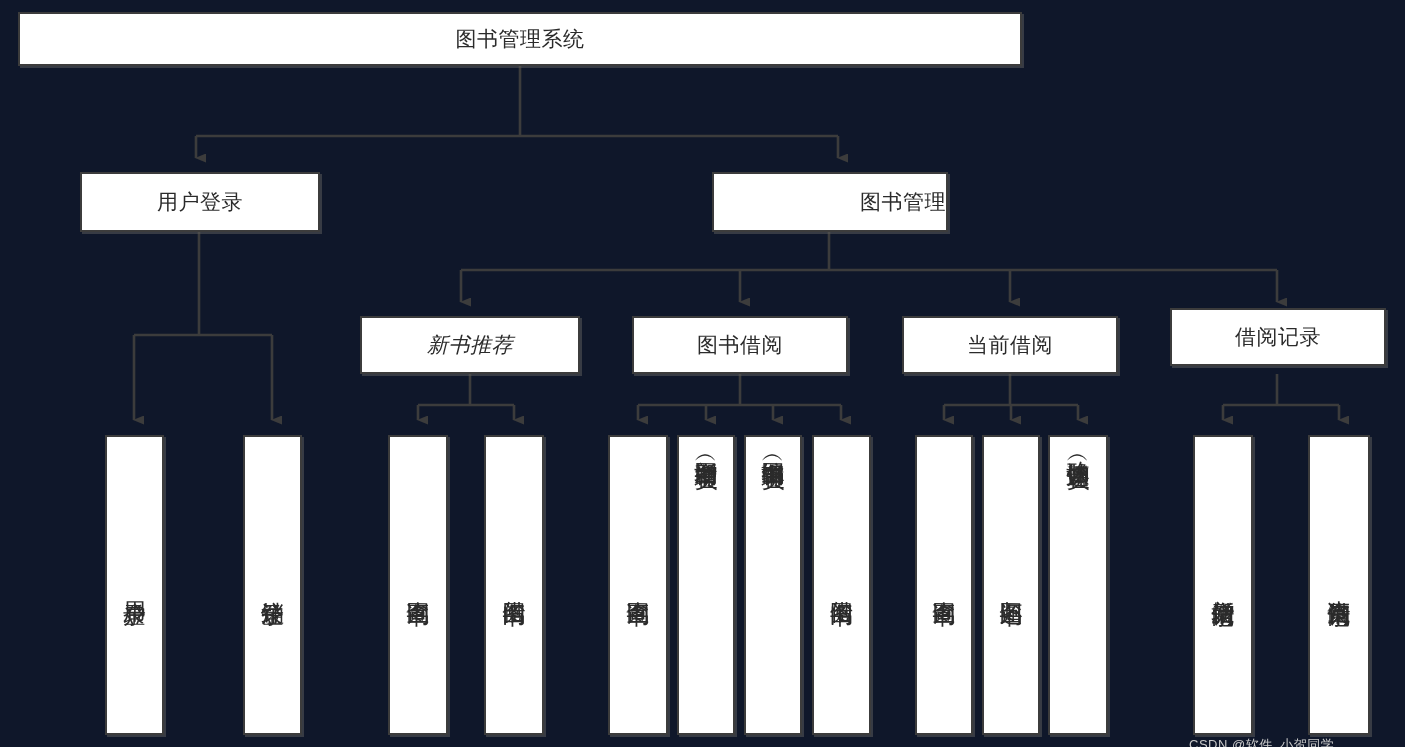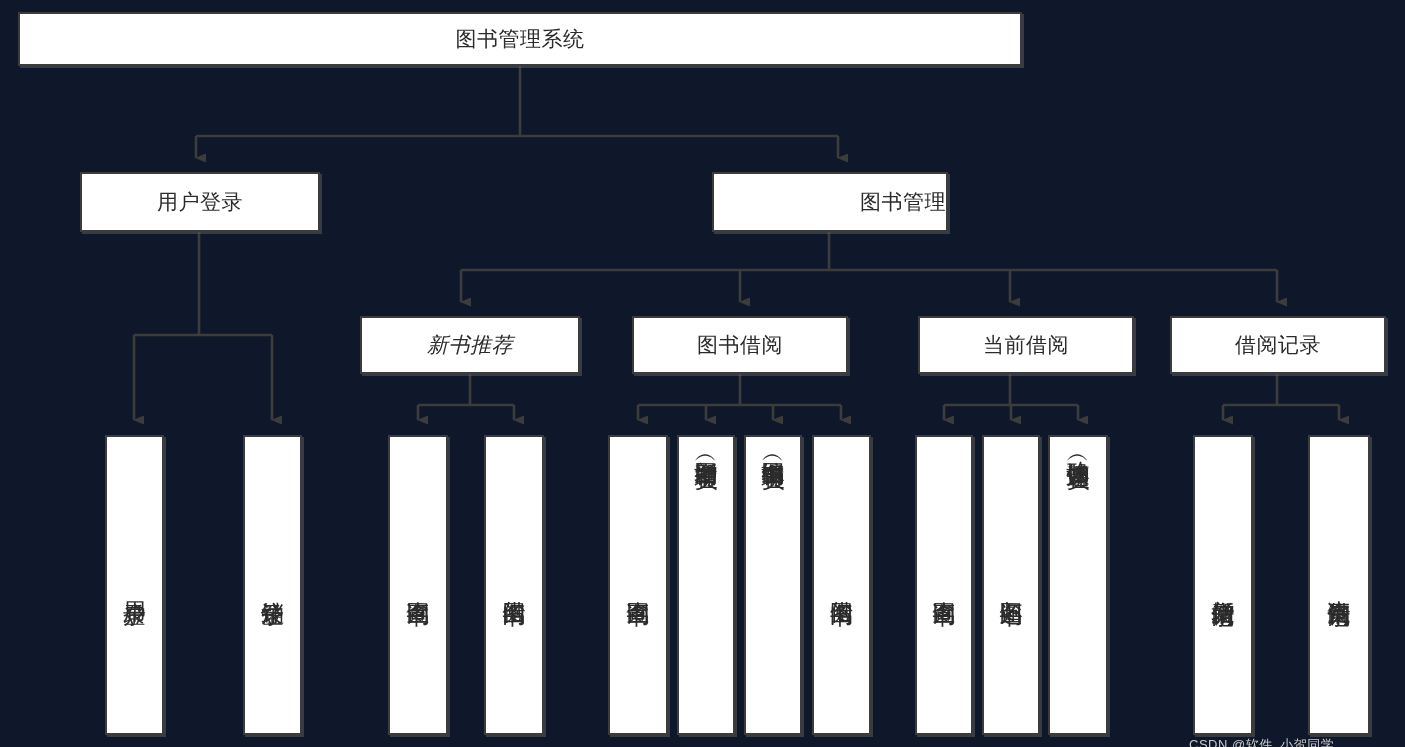--- a/index.html
+++ b/index.html
@@ -134,24 +134,24 @@
   <div class="node horiz" style="left:712px; top:172px; width:236px; height:60px;justify-content:flex-end;">
     <span>图书管理</span>
   </div>
 
   <div class="node horiz" style="left:360px; top:316px; width:220px; height:58px;font-style:italic;">
     <span>新书推荐</span>
   </div>
   <div class="node horiz" style="left:632px; top:316px; width:216px; height:58px;">
     <span>图书借阅</span>
   </div>
-  <div class="node horiz" style="left:902px; top:316px; width:216px; height:58px;margin-left:16px;">
+  <div class="node horiz" style="left:902px; top:316px; width:216px; height:58px;">
     <span>当前借阅</span>
   </div>
-  <div class="node horiz" style="left:1170px; top:316px; width:216px; height:58px;">
+  <div class="node horiz" style="left:1170px; top:308px; width:216px; height:58px;">
     <span>借阅记录</span>
   </div>
 
   <div class="node leaf center-text" style="left:105px; top:435px; width:59px; height:300px;">
     <span class="vtext">用户登录</span>
   </div>
   <div class="node leaf center-text" style="left:243px; top:435px; width:59px; height:300px;">
     <span class="vtext">注销登录</span>
   </div>
 

